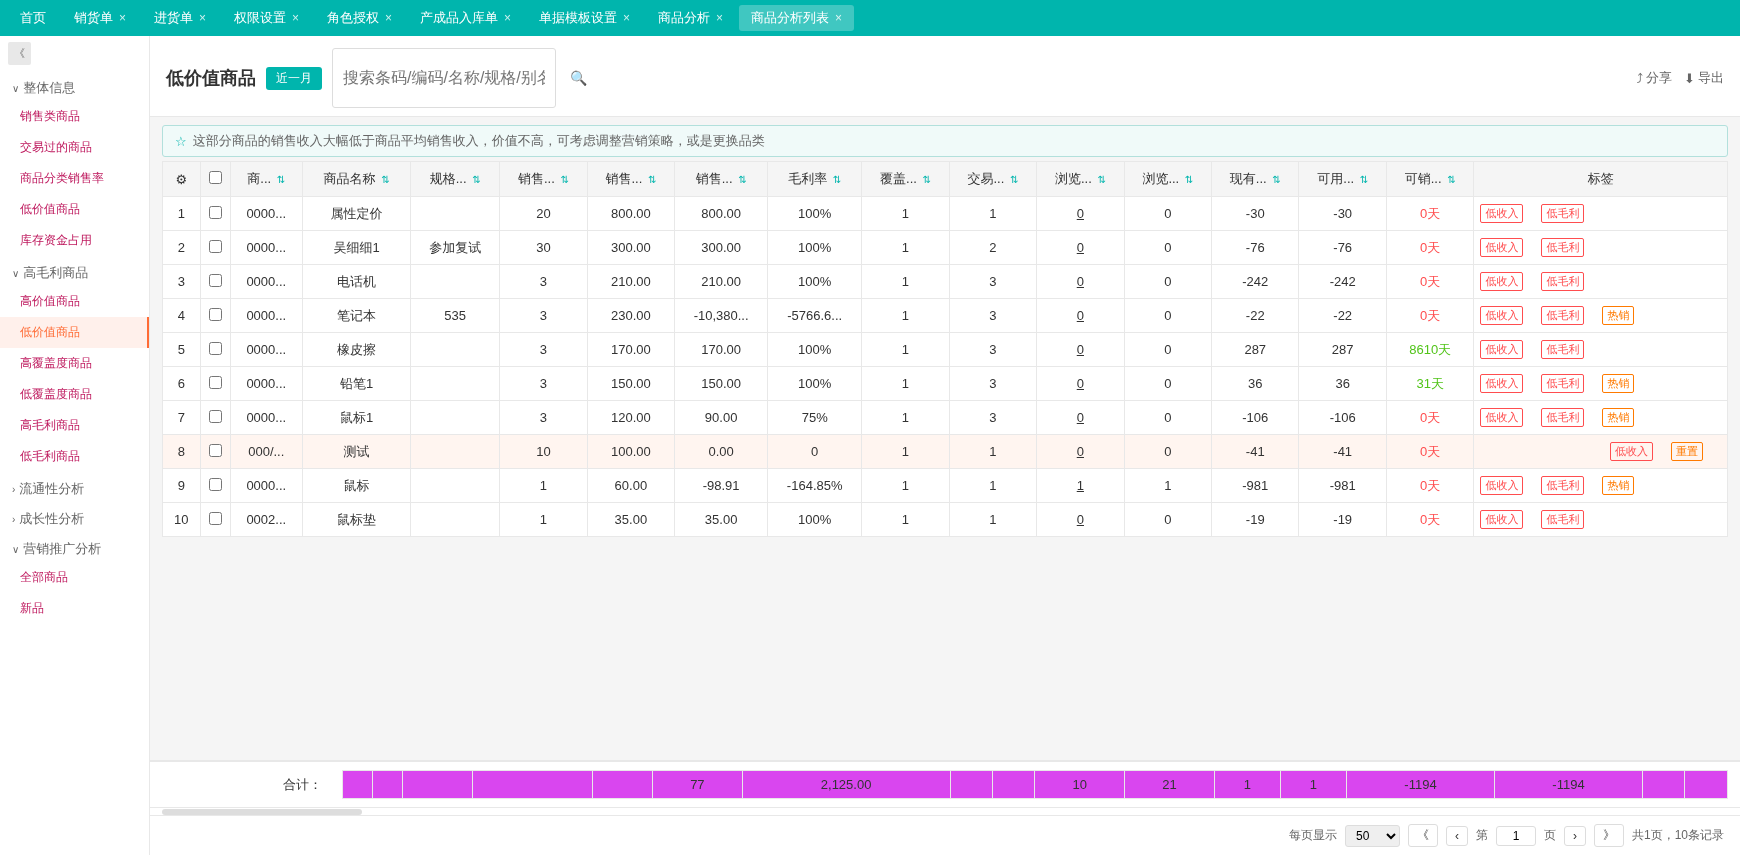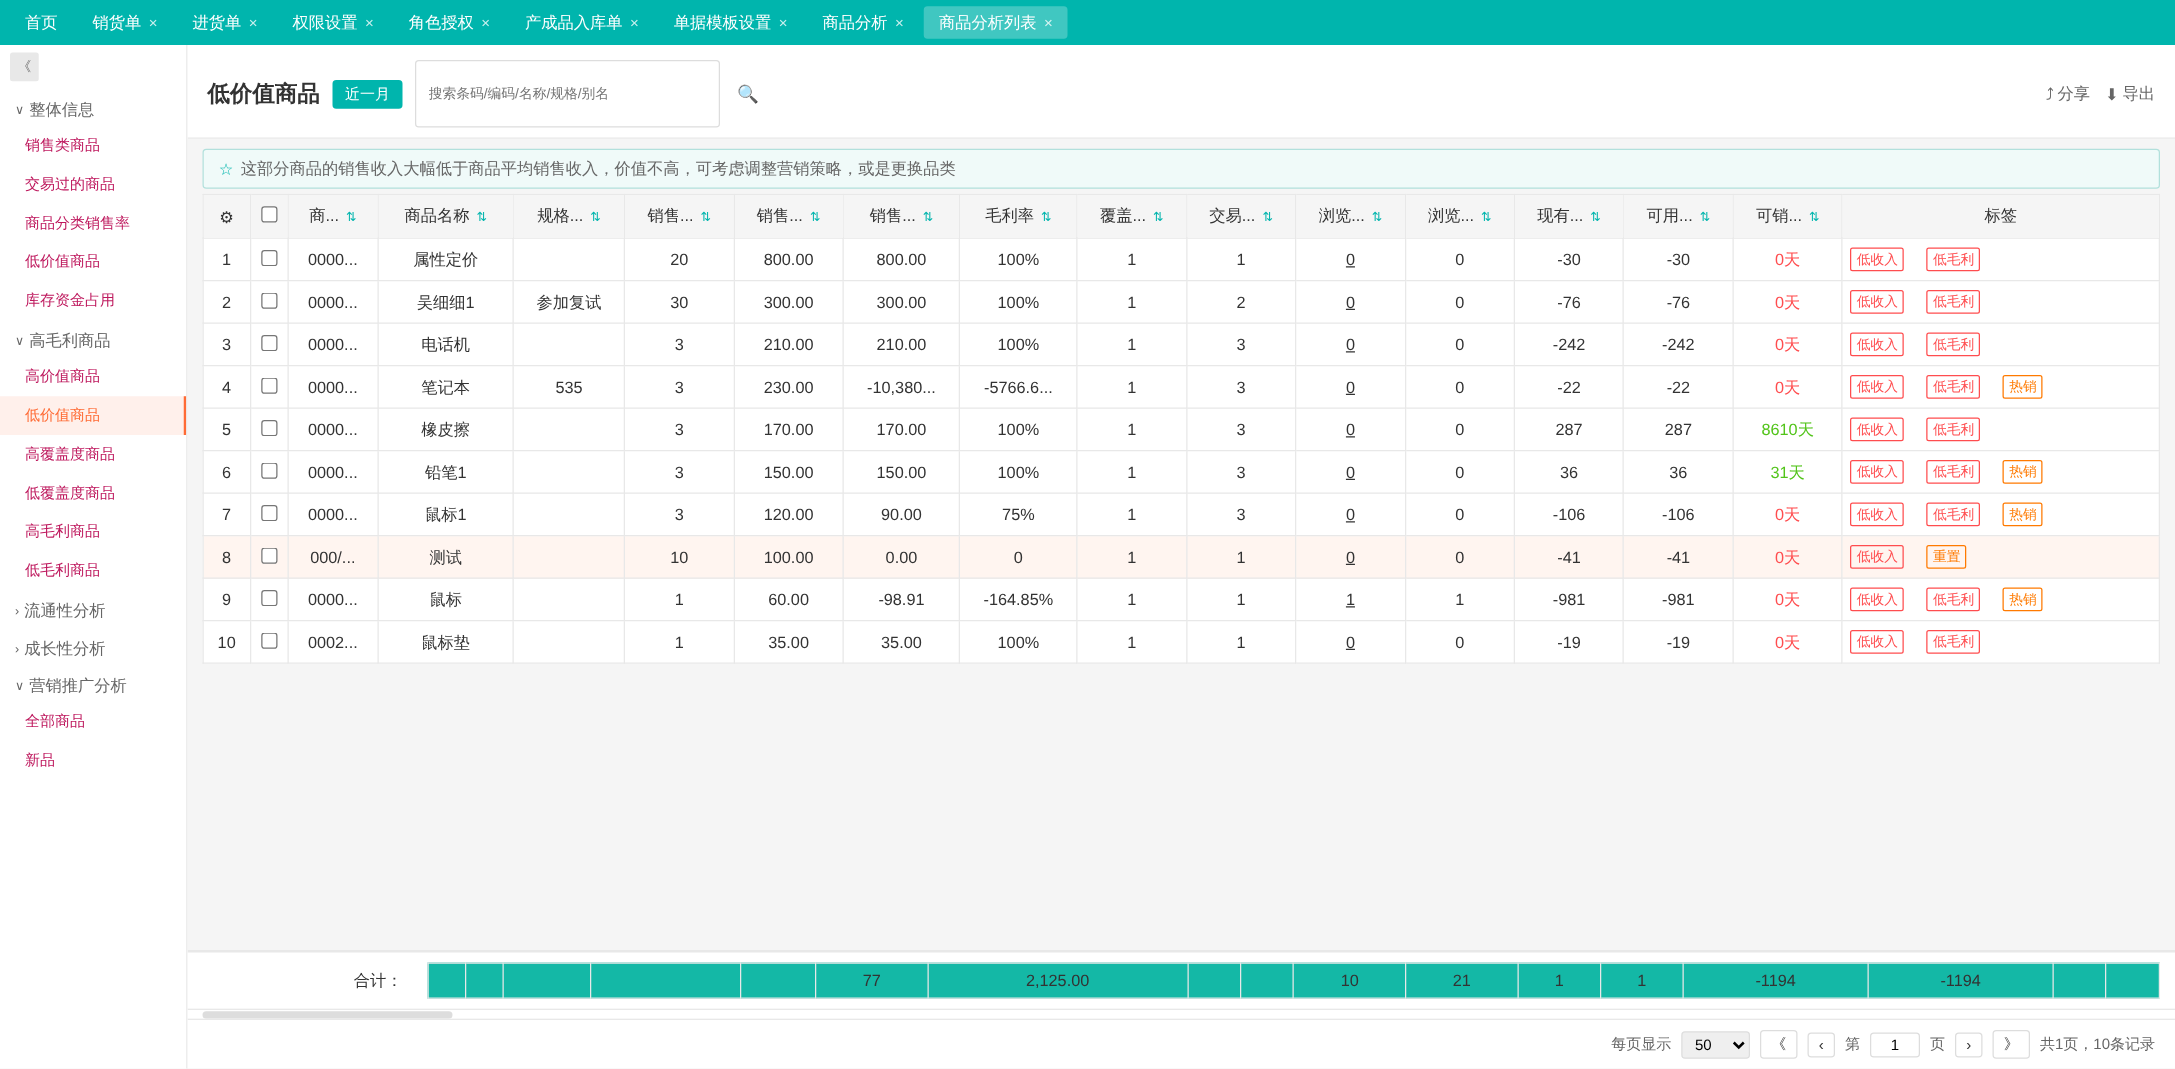--- a/index.html
+++ b/index.html
@@ -75,24 +75,24 @@
       border: none;
       border-radius: 3px;
       padding: 3px 10px;
       cursor: pointer;
       font-size: 12px;
     }
     .search-box {
       border: 1px solid #ddd;
       border-radius: 3px;
       padding: 20px 10px;
-      width: 244px;
+      width: 224px;
       outline: none;
       color: #999;
-      font-size: 11px;
+      font-size: 16px;
     }
     .search-icon { color: #00b5ad; margin-left: 4px; font-size: 14px; cursor: pointer; }
     .header-right { margin-left: auto; display: flex; gap: 12px; align-items: center; }
     .header-btn { color: #666; cursor: pointer; font-size: 12px; display: flex; align-items: center; gap: 3px; }
 
     
     .alert-bar {
       background: #f0faf9;
       border: 1px solid #b2e0dc;
       margin: 8px 12px 4px;
@@ -495,21 +495,21 @@
     <td>100.00</td>
     <td>0.00</td>
     <td>0</td>
     <td>1</td>
     <td>1</td>
     <td><span class="underline">0</span></td>
     <td>0</td>
     <td>-41</td>
     <td>-41</td>
     <td style="color:#ff4d4f;">0天</td>
-    <td style="text-align:left; white-space:nowrap;"><span class="tag tag-red">低收入</span><span class="tag tag-orange">重置</span></td>
+    <td style="text-align:right; white-space:nowrap;"><span class="tag tag-red">低收入</span><span class="tag tag-orange">重置</span></td>
   </tr>
             <tr>
     <td>9</td>
     <td class="checkbox-cell"><input type="checkbox" style=""></td>
     <td>0000...</td>
     <td>鼠标</td>
     <td></td>
     <td>1</td>
     <td>60.00</td>
     <td>-98.91</td>
@@ -541,21 +541,21 @@
     <td>-19</td>
     <td style="color:#ff4d4f;">0天</td>
     <td style="text-align:left; white-space:nowrap;"><span class="tag tag-red">低收入</span><span class="tag tag-red">低毛利</span></td>
   </tr>
           </tbody>
       </table>
     </div>
 
     <div class="footer-total">
       <div class="total-label">合计：</div>
-      <table style="flex:1; border-collapse:collapse; font-size:12px; background:#14b8a6;">
+      <table style="flex:1; border-collapse:collapse; font-size:12px; background:#d946ef;">
         <tbody>
             <tr>
           <td style="width:30px; border:1px solid #e8e8e8; padding:6px;"></td>
           <td style="width:30px; border:1px solid #e8e8e8; padding:6px;"></td>
           <td style="width:70px; border:1px solid #e8e8e8; padding:6px;"></td>
           <td style="width:120px; border:1px solid #e8e8e8; padding:6px;"></td>
           <td style="width:60px; border:1px solid #e8e8e8; padding:6px;"></td>
           <td style="border:1px solid #e8e8e8; padding:6px; text-align:center;">77</td>
           <td style="border:1px solid #e8e8e8; padding:6px; text-align:center;">2,125.00</td>
           <td style="border:1px solid #e8e8e8; padding:6px;"></td>

